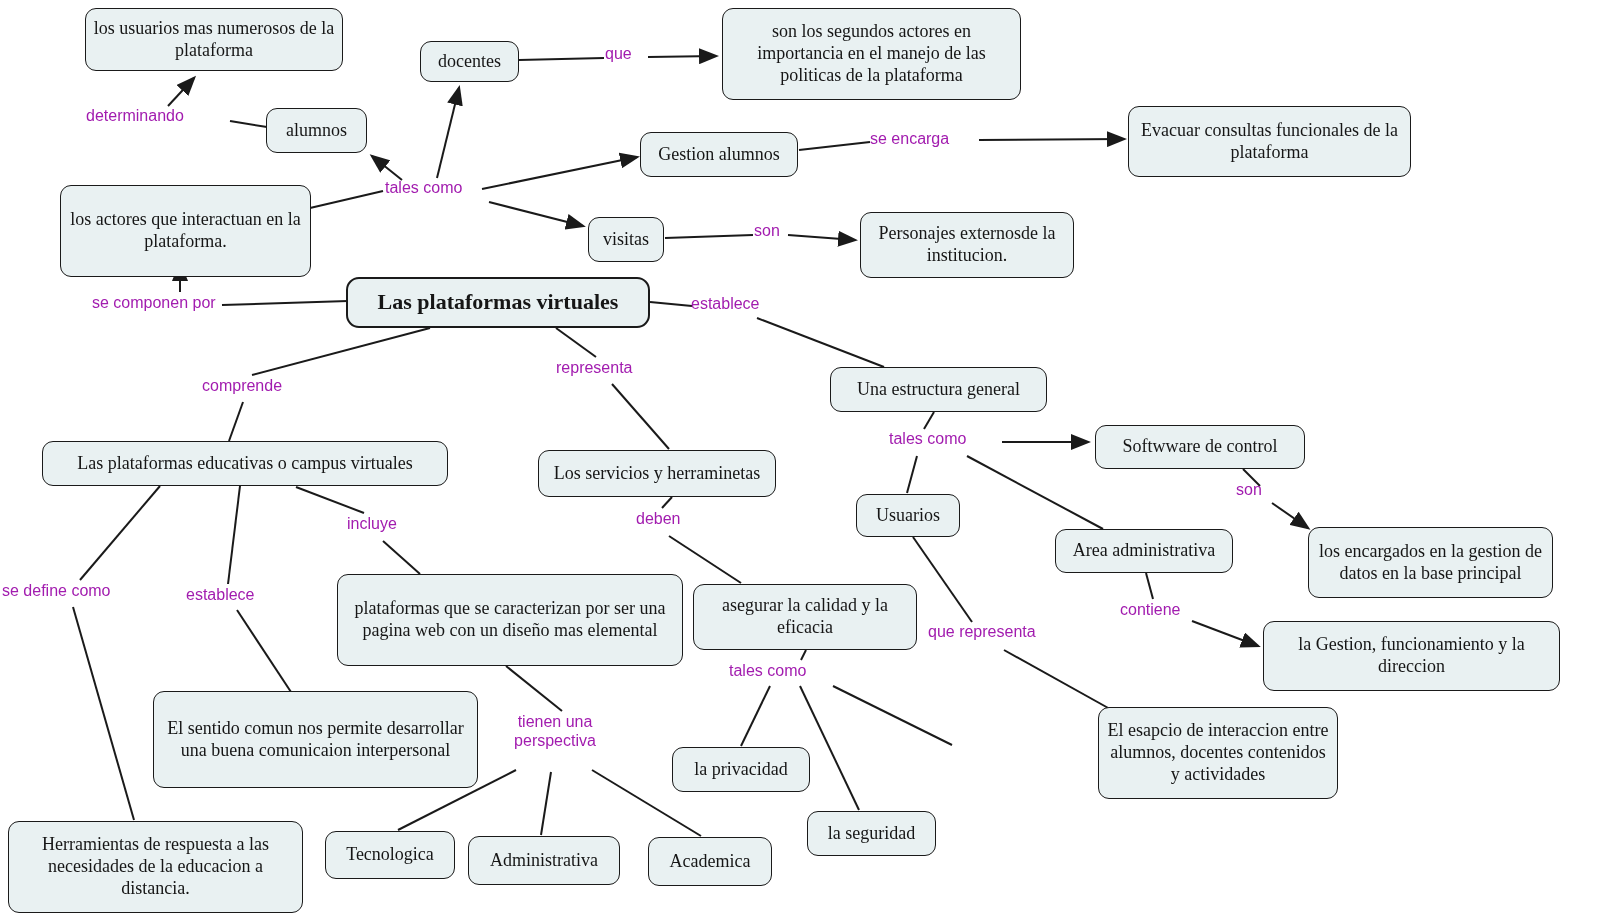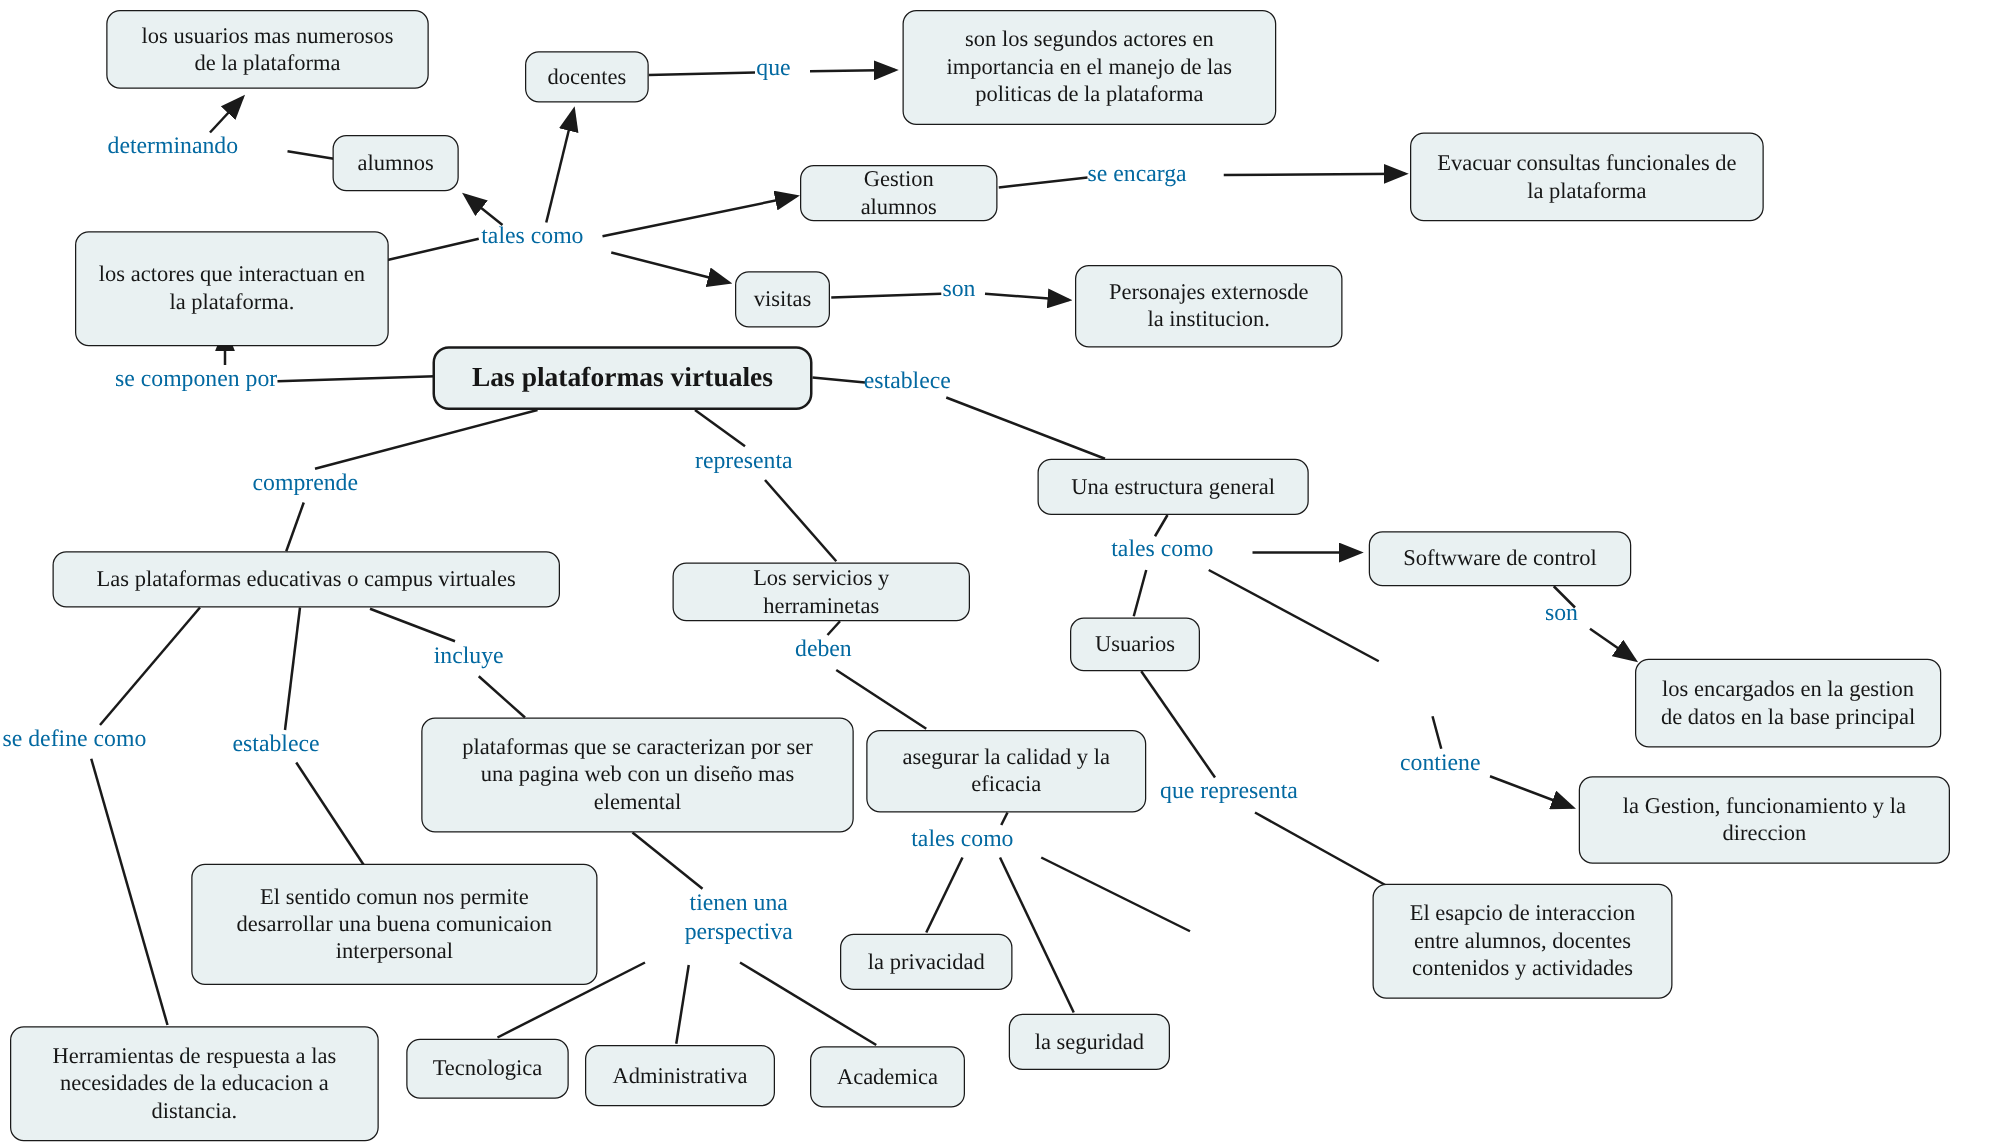--- a/index.html
+++ b/index.html
@@ -11,28 +11,28 @@
   .edges{position:absolute;left:0;top:0;width:1600px;height:917px;}
   .edges line{stroke:var(--line,#1a1a1a);stroke-width:2;}
   .edges .arrowhead{fill:var(--line,#1a1a1a);}
   .node{
     position:absolute;box-sizing:border-box;
     background:var(--fill,#e9f1f2);
     border:1.7px solid var(--stroke,#1a1a1a);
     border-radius:11px;
     display:flex;align-items:center;justify-content:center;
     text-align:center;font-size:18px;line-height:1.22;color:#161616;
-    padding:2px 18px;
+    padding:2px 7px;
   }
   .node.main{font-weight:bold;font-size:22px;border-width:2.2px;border-radius:13px;}
   .link-label{
-    position:absolute;font-family:Liberation Serif, serif;
-    font-size:19px;color:#0369a1;white-space:nowrap;line-height:1.2;
+    position:absolute;font-family:Liberation Sans, sans-serif;
+    font-size:16px;color:#a21caf;white-space:nowrap;line-height:1.2;
   }
-  .link-label.wrap{white-space:normal;text-align:center;margin-left:36px;}
+  .link-label.wrap{white-space:normal;text-align:center;}
 </style>
 </head>
 <body>
 
 <div class="canvas" style="--fill: #e9f1f2; --stroke: #1a1a1a; --line: #1a1a1a; --bg: #ffffff;">
 
   <svg class="edges" viewBox="0 0 1600 917" xmlns="http://www.w3.org/2000/svg">
     <defs>
       <marker id="arrow" viewBox="0 0 10 8" refX="8.5" refY="4" markerWidth="10" markerHeight="8" orient="auto">
         <path class="arrowhead" d="M0,0 L10,4 L0,8 z"></path>
@@ -97,20 +97,21 @@
   <div class="node" style="left:640px;top:132px;width:158px;height:45px">Gestion alumnos</div>
   <div class="node" style="left:1128px;top:106px;width:283px;height:71px">Evacuar consultas funcionales de la plataforma</div>
   <div class="node" style="left:588px;top:217px;width:76px;height:45px">visitas</div>
   <div class="node" style="left:860px;top:212px;width:214px;height:66px">Personajes externosde la institucion.</div>
   <div class="node main" style="left:346px;top:277px;width:304px;height:51px">Las plataformas virtuales</div>
   <div class="node" style="left:830px;top:367px;width:217px;height:45px">Una estructura general</div>
   <div class="node" style="left:42px;top:441px;width:406px;height:45px">Las plataformas educativas o campus virtuales</div>
   <div class="node" style="left:538px;top:450px;width:238px;height:47px">Los servicios y herraminetas</div>
   <div class="node" style="left:1095px;top:425px;width:210px;height:44px">Softwware de control</div>
   <div class="node" style="left:856px;top:494px;width:104px;height:43px">Usuarios</div>
+  <div class="node" style="left:1055px;top:529px;width:178px;height:44px">Area administrativa</div>
   <div class="node" style="left:1308px;top:527px;width:245px;height:71px">los encargados en la gestion de datos en la base principal</div>
   <div class="node" style="left:337px;top:574px;width:346px;height:92px">plataformas que se caracterizan por ser una pagina web con un diseño mas elemental</div>
   <div class="node" style="left:693px;top:584px;width:224px;height:66px">asegurar la calidad y la eficacia</div>
   <div class="node" style="left:1263px;top:621px;width:297px;height:70px">la Gestion, funcionamiento y la direccion</div>
   <div class="node" style="left:153px;top:691px;width:325px;height:97px">El sentido comun nos permite desarrollar una buena comunicaion interpersonal</div>
   <div class="node" style="left:672px;top:747px;width:138px;height:45px">la privacidad</div>
   <div class="node" style="left:1098px;top:707px;width:240px;height:92px">El esapcio de interaccion entre alumnos, docentes contenidos y actividades</div>
   <div class="node" style="left:807px;top:811px;width:129px;height:45px">la seguridad</div>
   <div class="node" style="left:8px;top:821px;width:295px;height:92px">Herramientas de respuesta a las necesidades de la educacion a distancia.</div>
   <div class="node" style="left:325px;top:831px;width:130px;height:48px">Tecnologica</div>

